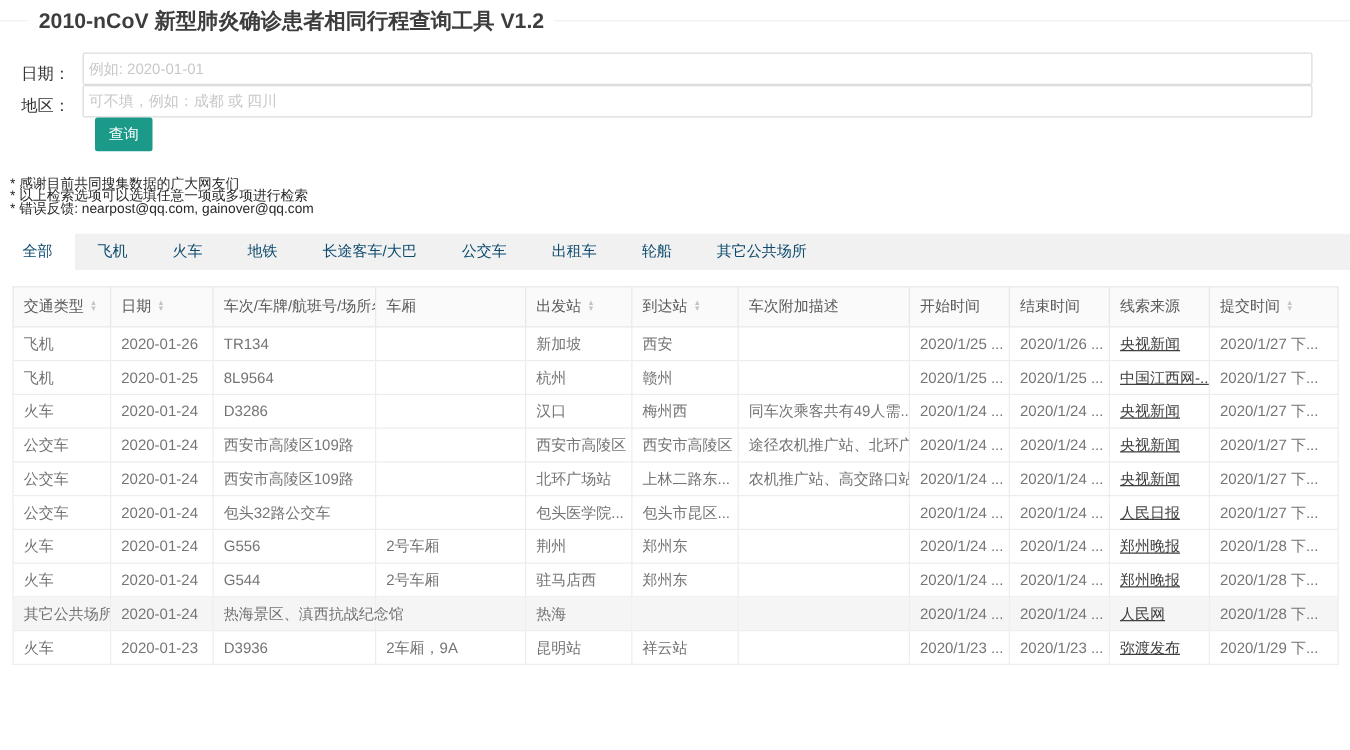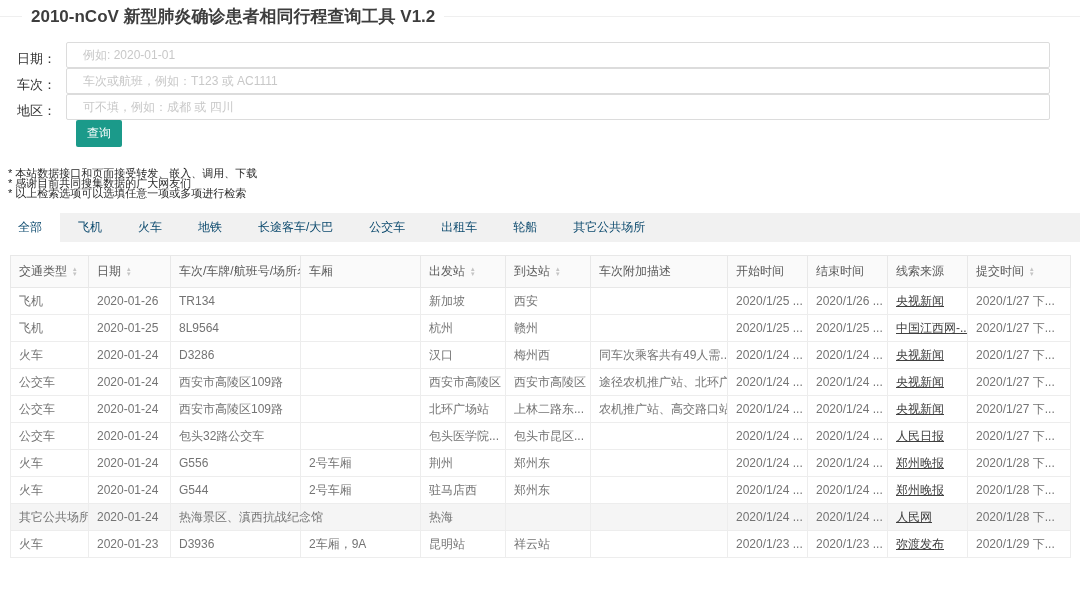--- a/index.html
+++ b/index.html
@@ -12,21 +12,21 @@
     border-top:1px solid #efefef; }
   .page-title { position:absolute; left:22px; top:5px; background:#fff;
     padding:0 9px; font-size:17px; font-weight:bold; color:#3d3d3d; white-space:nowrap; }
 
   
   .form { margin-top:6px; }
   .form-row { display:flex; align-items:flex-end; padding-right:30px; }
   .form-label { width:66px; text-align:right; font-size:13px; color:#333;
     flex:0 0 66px; padding-right:10px; }
   .form-input { flex:1; height:26px; border:1px solid #dcdcdc; border-radius:2px;
-    padding:0 16px; font-size:12px; color:#333; outline:none;
+    padding:0 4px; font-size:12px; color:#333; outline:none;
     font-family:"Liberation Sans","DejaVu Sans",sans-serif; }
   .form-input::placeholder { color:#c8c8c8; }
   .btn-search { margin-left:76px; margin-top:0; width:46px; height:27px;
     background:#1b9a8a; color:#fff; border:none; border-radius:2px; font-size:12px;
     cursor:pointer; font-family:"Liberation Sans","DejaVu Sans",sans-serif; }
 
   
   .notes { margin:21px 0 0 8px; }
   .note-line { font-size:11px; line-height:10px; color:#282828; white-space:nowrap; }
 
@@ -60,34 +60,30 @@
 <div class="titlebar">
   <span class="page-title">2010-nCoV 新型肺炎确诊患者相同行程查询工具 V1.2</span>
 </div>
 
 <div class="form">
   <div class="form-row">
     <label class="form-label">日期：</label>
     <input class="form-input" placeholder="例如: 2020-01-01" style="">
   </div>
   <div class="form-row">
-    <label class="form-label">车次：</label>
-    <input class="form-input" placeholder="车次或航班，例如：T123 或 AC1111" style="">
-  </div>
-  <div class="form-row">
     <label class="form-label">地区：</label>
     <input class="form-input" placeholder="可不填，例如：成都 或 四川" style="">
   </div>
   <button class="btn-search">查询</button>
 </div>
 
 <div class="notes">
-  <div class="note-line">* 本站数据接口和页面接受转发、嵌入、调用、下载</div>
   <div class="note-line">* 感谢目前共同搜集数据的广大网友们</div>
   <div class="note-line">* 以上检索选项可以选填任意一项或多项进行检索</div>
+  <div class="note-line">* 错误反馈: nearpost@qq.com, gainover@qq.com</div>
 </div>
 
 <div class="tab-bar">
     <div class="tab active">全部</div>
     <div class="tab">飞机</div>
     <div class="tab">火车</div>
     <div class="tab">地铁</div>
     <div class="tab">长途客车/大巴</div>
     <div class="tab">公交车</div>
     <div class="tab">出租车</div>

